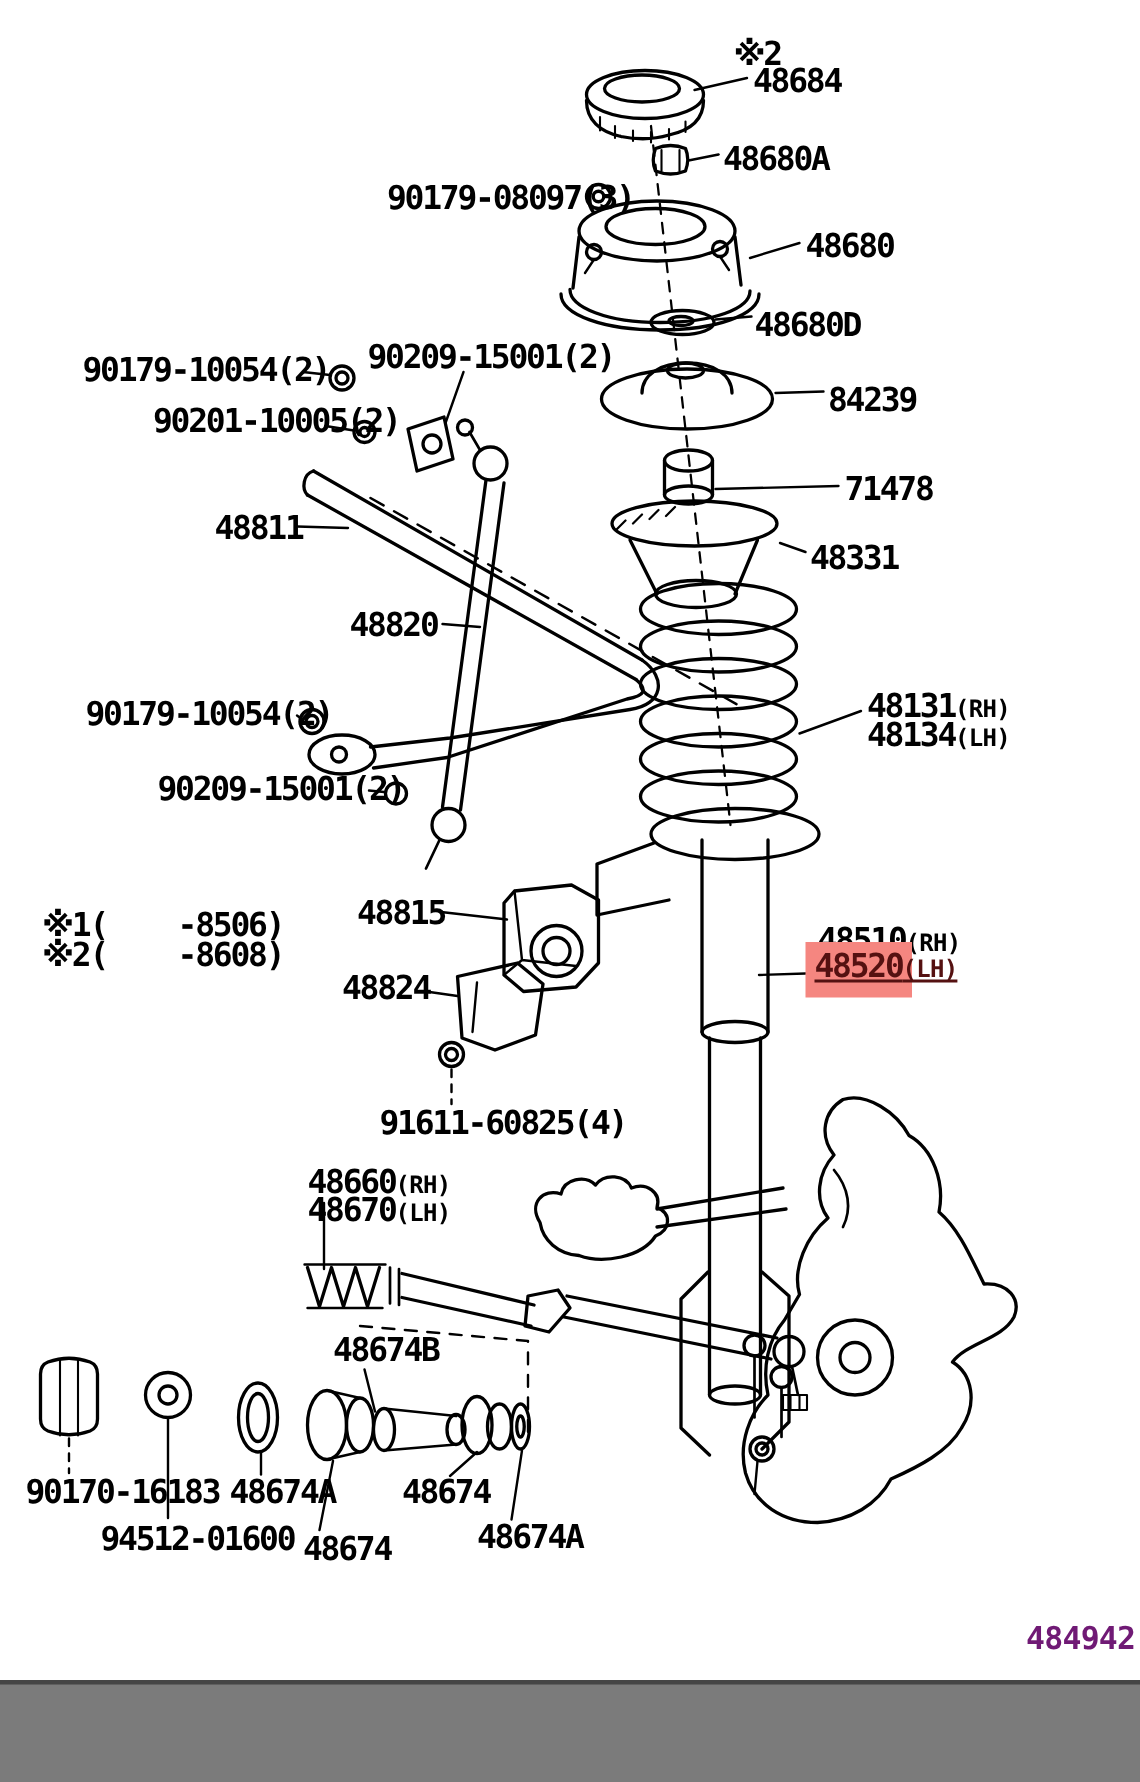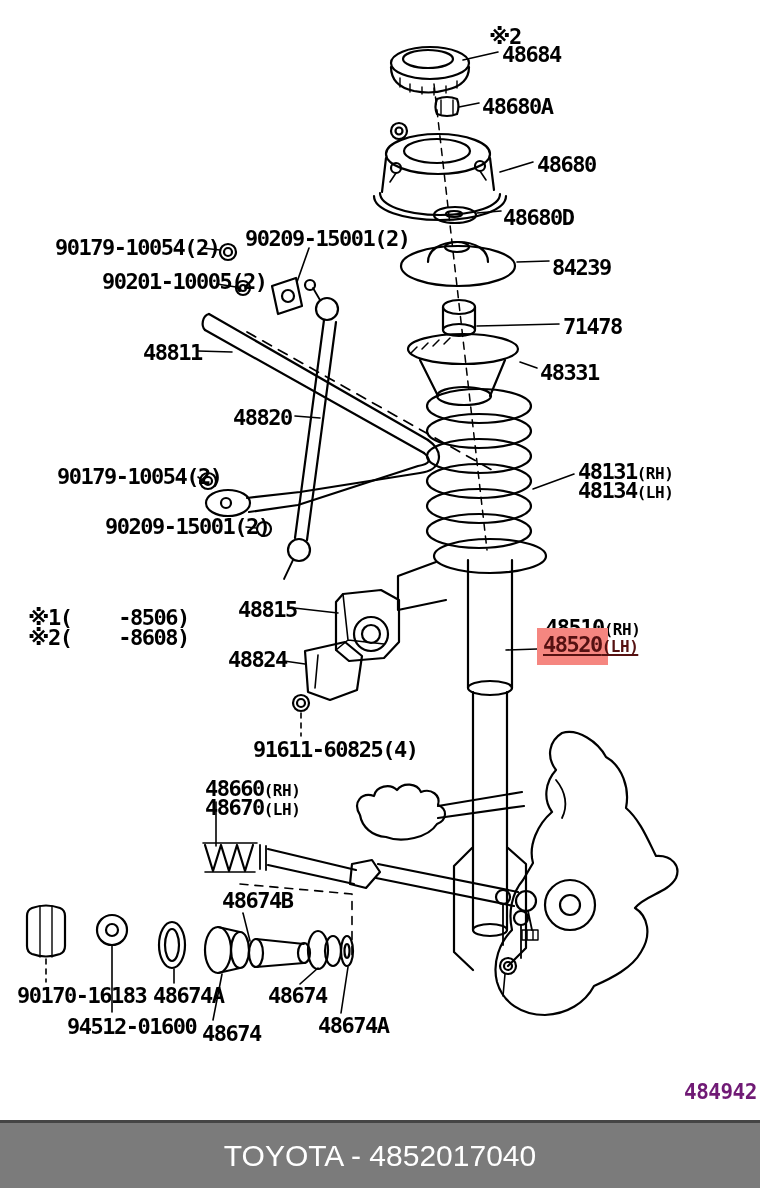--- a/index.html
+++ b/index.html
@@ -226,20 +226,21 @@
         <path d="M505,974 L503,996" stroke-width="1.6"></path>
       </g>
     </g>
   </svg>
 
   <div class="hl-rect" style="left:537px;top:628px;width:71px;height:37px"></div>
 
   <div class="lbl" style="left:489px;top:26px">※2</div>
   <div class="lbl" style="left:502px;top:44px">48684</div>
   <div class="lbl" style="left:482px;top:96px">48680A</div>
+  <div class="lbl" style="left:258px;top:122px">90179-08097(3)</div>
   <div class="lbl" style="left:537px;top:154px">48680</div>
   <div class="lbl" style="left:503px;top:207px">48680D</div>
   <div class="lbl" style="left:55px;top:237px">90179-10054(2)</div>
   <div class="lbl" style="left:245px;top:228px">90209-15001(2)</div>
   <div class="lbl" style="left:102px;top:271px">90201-10005(2)</div>
   <div class="lbl" style="left:552px;top:257px">84239</div>
   <div class="lbl" style="left:563px;top:316px">71478</div>
   <div class="lbl" style="left:143px;top:342px">48811</div>
   <div class="lbl" style="left:540px;top:362px">48331</div>
   <div class="lbl" style="left:233px;top:407px">48820</div>
@@ -268,15 +269,14 @@
   <div class="lbl" style="left:17px;top:985px">90170-16183</div>
   <div class="lbl" style="left:153px;top:985px">48674A</div>
   <div class="lbl" style="left:268px;top:985px">48674</div>
   <div class="lbl" style="left:67px;top:1016px">94512-01600</div>
   <div class="lbl" style="left:202px;top:1023px">48674</div>
   <div class="lbl" style="left:318px;top:1015px">48674A</div>
 
   <div class="figcode" style="left:684px;top:1080px">484942</div>
 
   <div id="footer">
-    <span>TOYOTA - 4852017040</span>
   </div>
 </div>
 
 </body></html>

